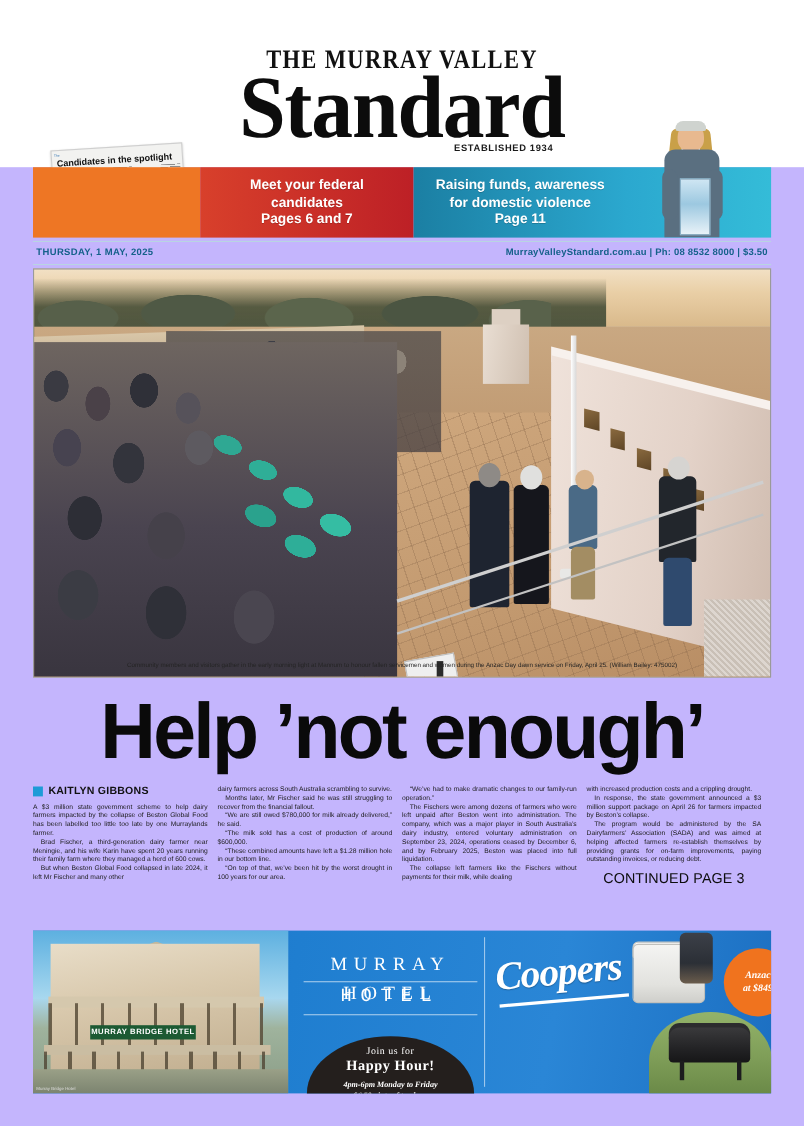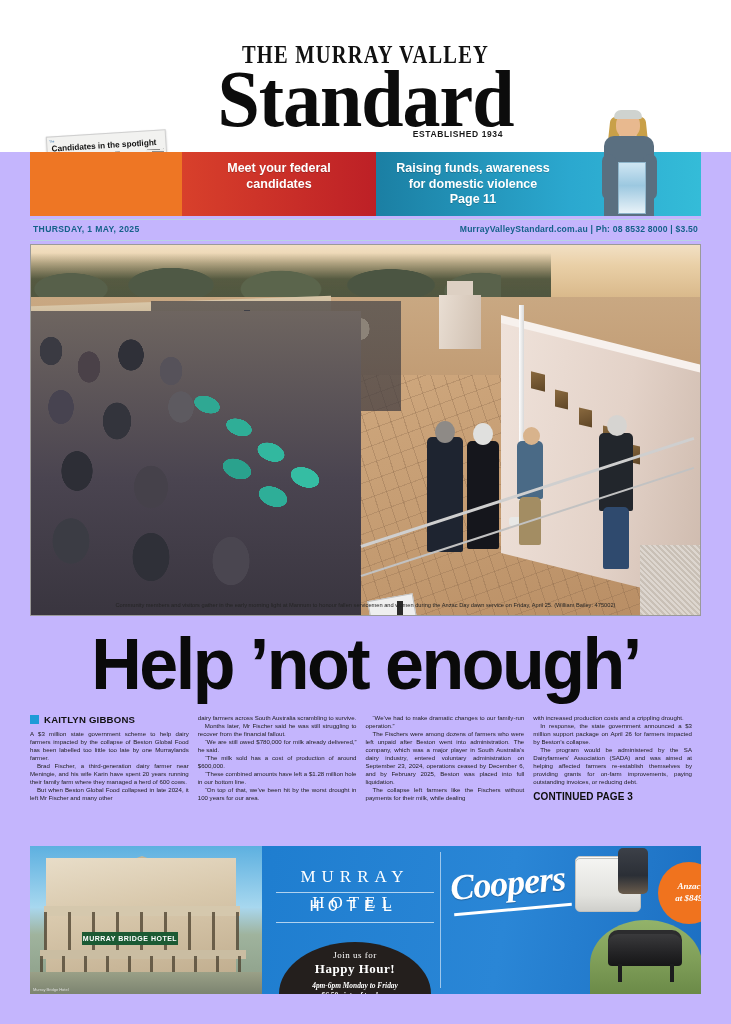--- a/index.html
+++ b/index.html
@@ -445,23 +445,23 @@
     margin: 0;
     font-family: "Liberation Sans", sans-serif;
     font-size: 6.1px;
     line-height: 8.05px;
     text-align: justify;
     color: #1b1b1b;
   }
   .col p.ind { text-indent: 7px; }
   .col .cont {
     margin-top: 5px;
-    font-weight: bold;
-    font-size: 10px;
-    text-align: left;
+    font-weight: normal;
+    font-size: 13px;
+    text-align: center;
     letter-spacing: 0.1px;
     color: #0d0d0d;
   }
 
   
   .ad {
     position: absolute;
     left: 30px; top: 846px;
     width: 671px; height: 148px;
     overflow: hidden;
@@ -706,20 +706,21 @@
     </div>
   </div>
 
   <div class="promo">
     <div class="promo-orange"></div>
 
     <div class="promo-red">
       <div class="promo-text">
         <div>Meet your federal</div>
         <div>candidates</div>
+        <div>Pages 6 and 7</div>
       </div>
     </div>
 
     <div class="promo-blue">
       <div class="promo-text">
         <div>Raising funds, awareness</div>
         <div>for domestic violence</div>
         <div>Page 11</div>
       </div>
     </div>

